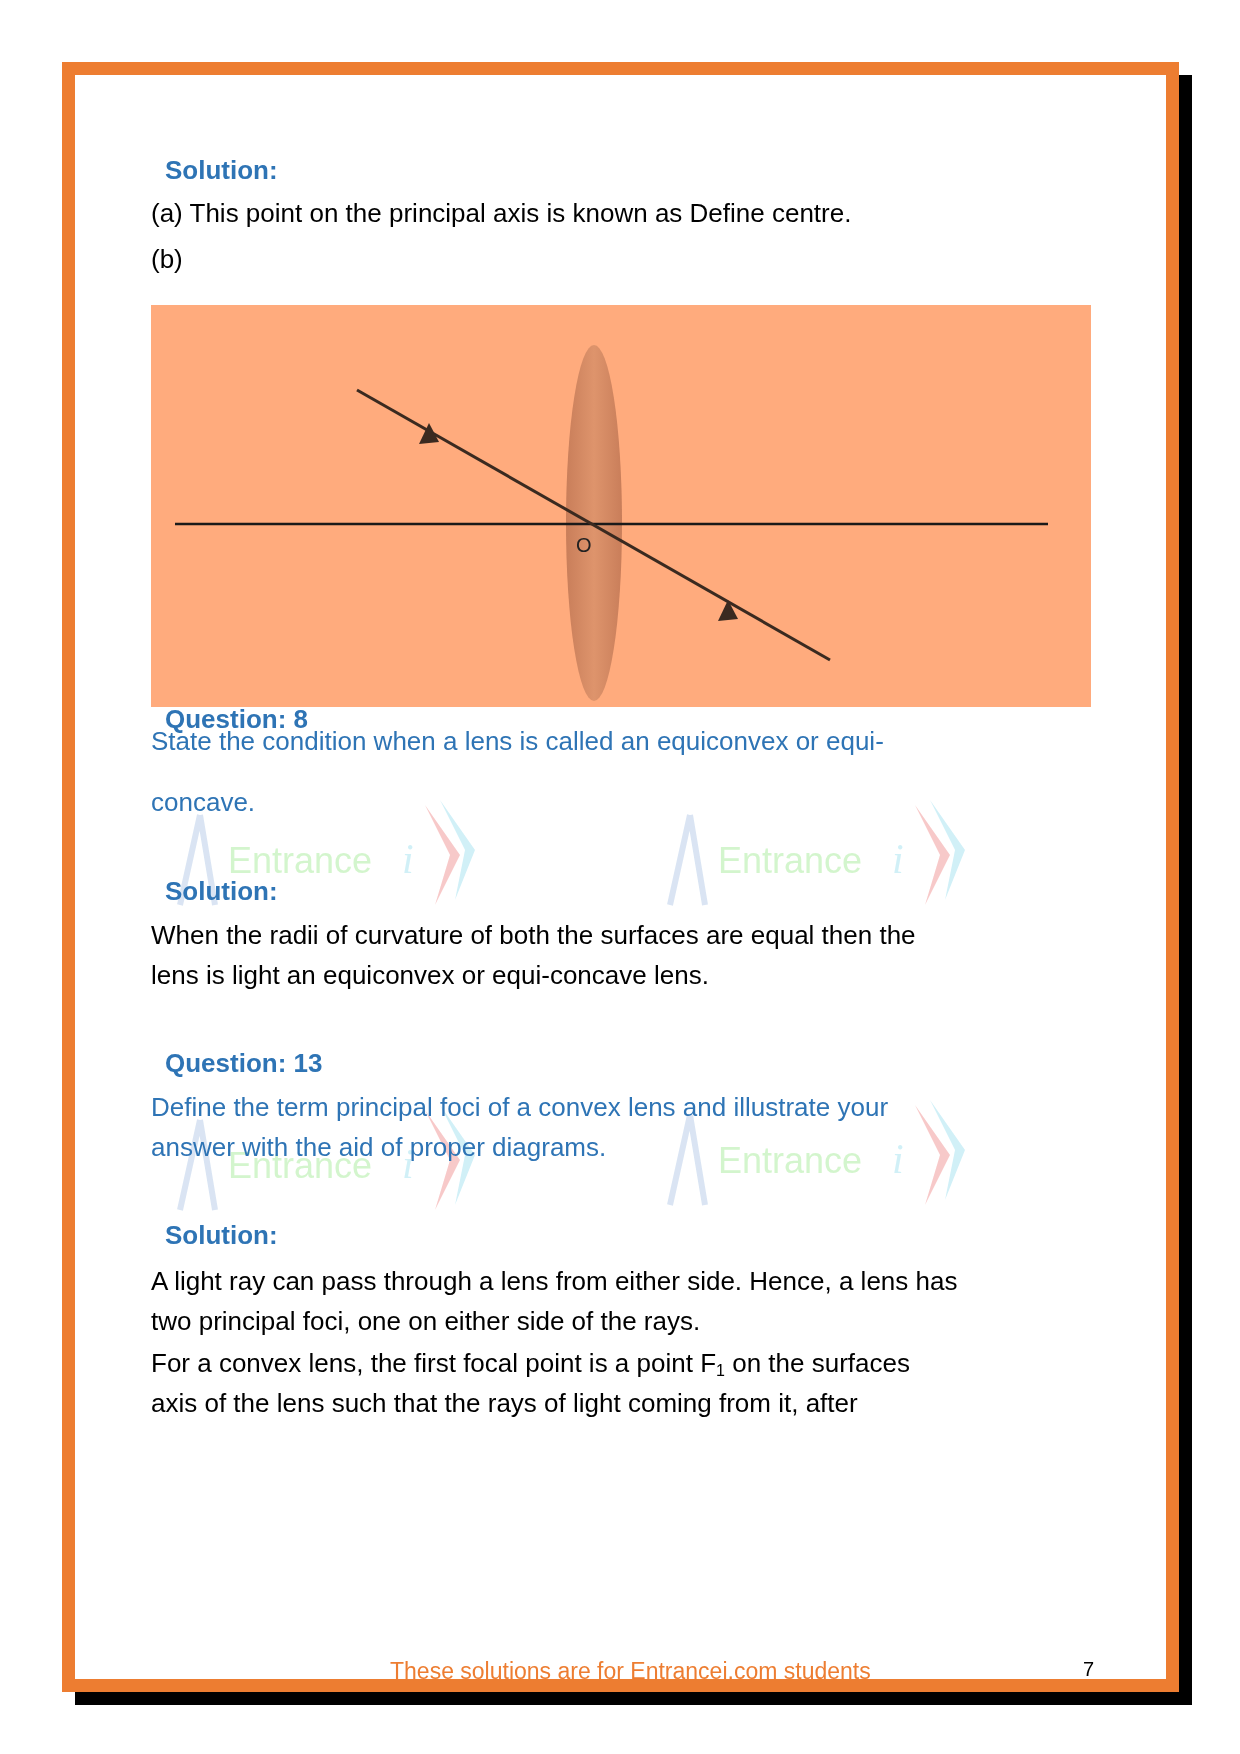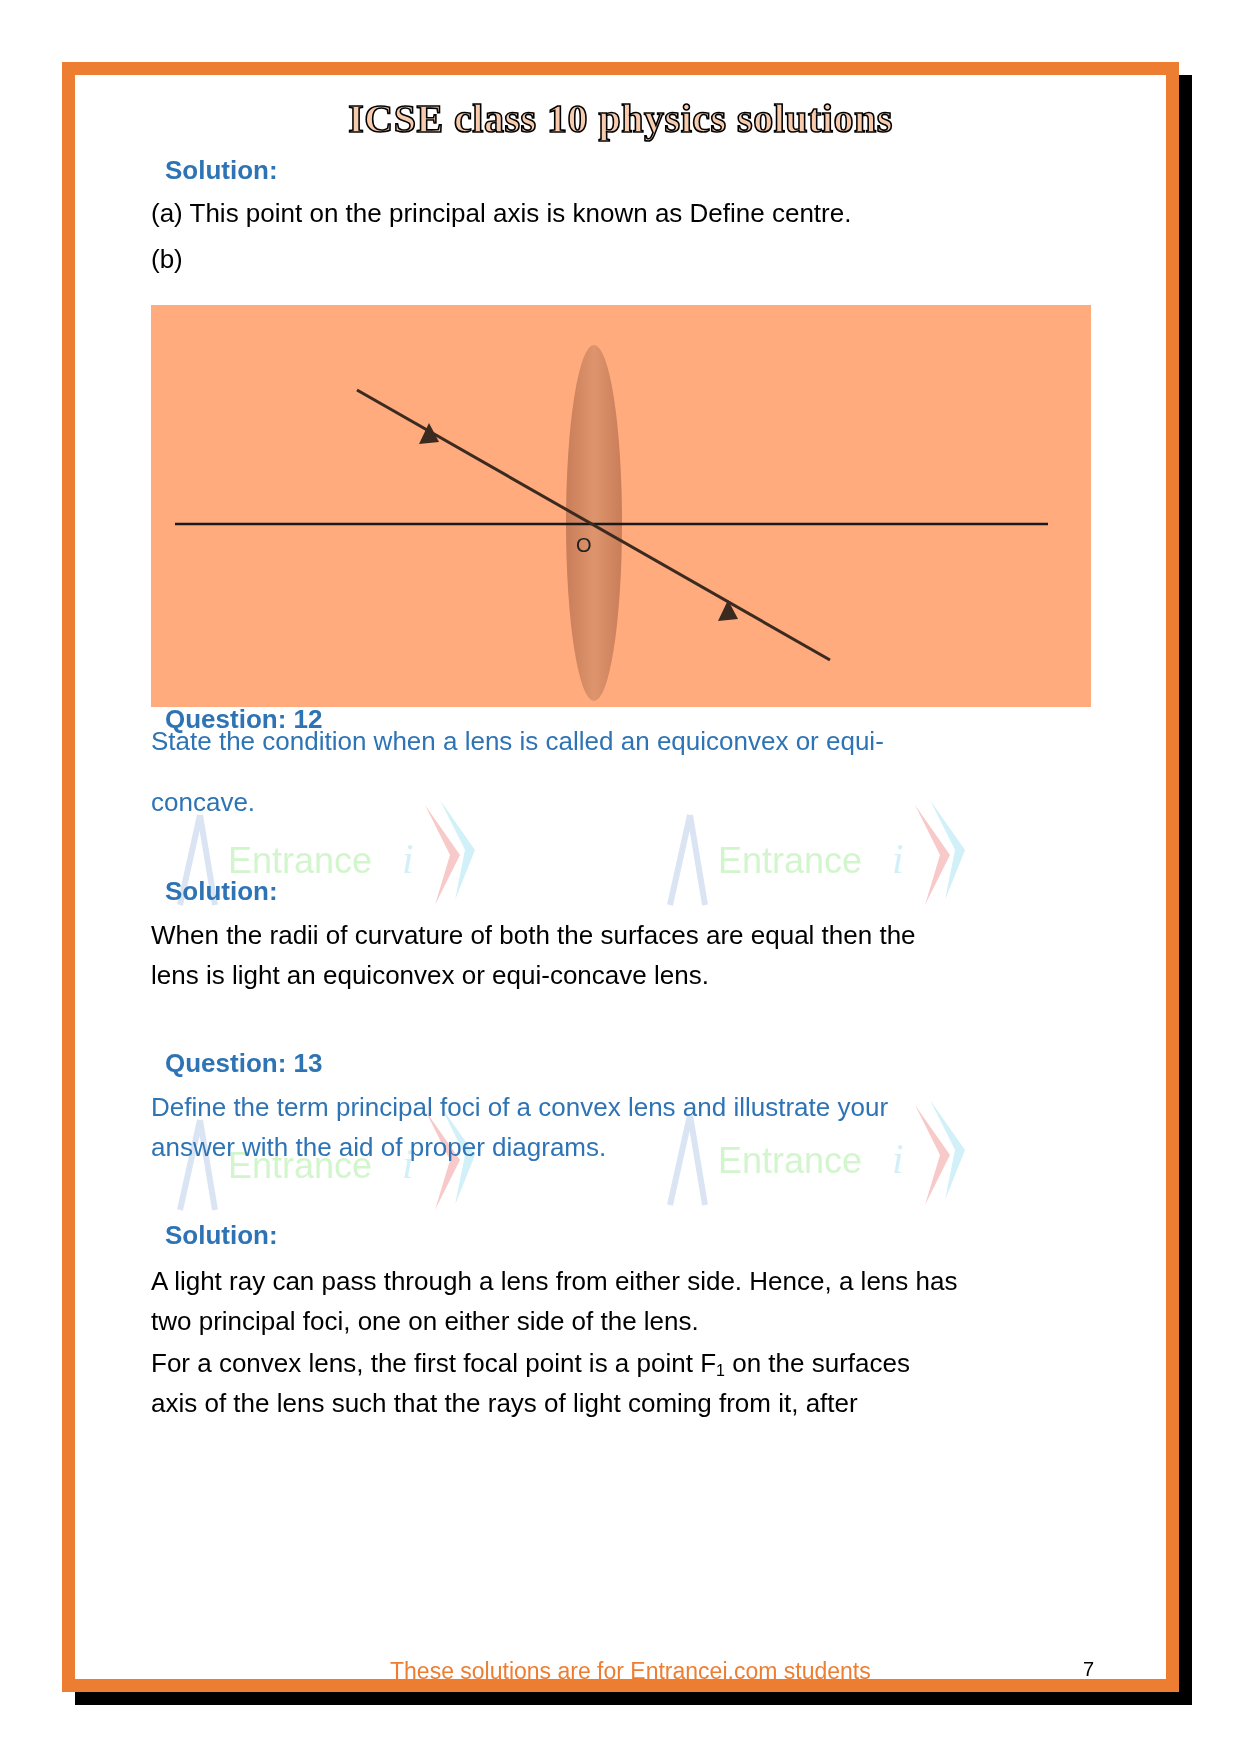--- a/index.html
+++ b/index.html
@@ -15,21 +15,20 @@
   .footer { position:absolute; left:315px; top:1583px; font-size:23px; color:#ED7D31; }
   .pagenum { position:absolute; left:1008px; top:1583px; font-size:20px; color:#000; }
   sub { font-size:16px; vertical-align:-4px; }
 </style>
 </head>
 <body>
 
 <div class="shadow"></div>
 <div class="frame">
 
-  <div class="title">ICSE class 10 physics solutions</div>
 
   <div class="txt head" style="top:75px;">Solution:</div>
   <div class="txt" style="top:118px;">(a) This point on the principal axis is known as Define centre.</div>
   <div class="txt" style="top:164px;">(b)</div>
 
   <div class="diagram">
     <svg width="940" height="402" viewBox="0 0 940 402">
       <defs>
         <linearGradient id="lensg" x1="0" x2="1" y1="0" y2="0">
           <stop offset="0" stop-color="#C97E5A"></stop>
@@ -77,33 +76,33 @@
   <div class="wm" style="left:585px; top:1020px;">
     <svg width="330" height="120" viewBox="0 0 330 120">
       <path d="M30 20 L10 110 M30 20 L45 110" stroke="#D6E2F2" stroke-width="6" fill="none"></path>
       <text x="58" y="78" font-family="Liberation Sans, sans-serif" font-size="36" fill="#CFF5C8">Entrance</text>
       <text x="232" y="78" font-family="Liberation Serif, serif" font-style="italic" font-size="42" fill="#CDEFF7">i</text>
       <path d="M255 10 L290 60 L265 110 L280 60 Z" fill="#F7C4C4"></path>
       <path d="M270 5 L305 55 L285 105 L295 55 Z" fill="#CDEFF7"></path>
     </svg>
   </div>
 
-  <div class="txt head" style="top:624px;">Question: 12</div>
+  <div class="txt head" style="top:624px;">Question: 8</div>
   <div class="txt q" style="top:646px;">State the condition when a lens is called an equiconvex or equi-</div>
   <div class="txt q" style="top:707px;">concave.</div>
 
   <div class="txt head" style="top:796px;">Solution:</div>
   <div class="txt" style="top:840px;">When the radii of curvature of both the surfaces are equal then the</div>
   <div class="txt" style="top:880px;">lens is light an equiconvex or equi-concave lens.</div>
 
   <div class="txt head" style="top:968px;">Question: 13</div>
   <div class="txt q" style="top:1012px;">Define the term principal foci of a convex lens and illustrate your</div>
   <div class="txt q" style="top:1052px;">answer with the aid of proper diagrams.</div>
 
   <div class="txt head" style="top:1140px;">Solution:</div>
   <div class="txt" style="top:1186px;">A light ray can pass through a lens from either side. Hence, a lens has</div>
-  <div class="txt" style="top:1226px;">two principal foci, one on either side of the lens.</div>
+  <div class="txt" style="top:1226px;">two principal foci, one on either side of the rays.</div>
   <div class="txt" style="top:1268px;"><span>For a convex lens, the first focal point is a point F</span><sub>1</sub><span> on the surfaces</span></div>
   <div class="txt" style="top:1308px;">axis of the lens such that the rays of light coming from it, after</div>
 
   <div class="footer">These solutions are for Entrancei.com students</div>
   <div class="pagenum">7</div>
 </div>
 
 </body></html>

